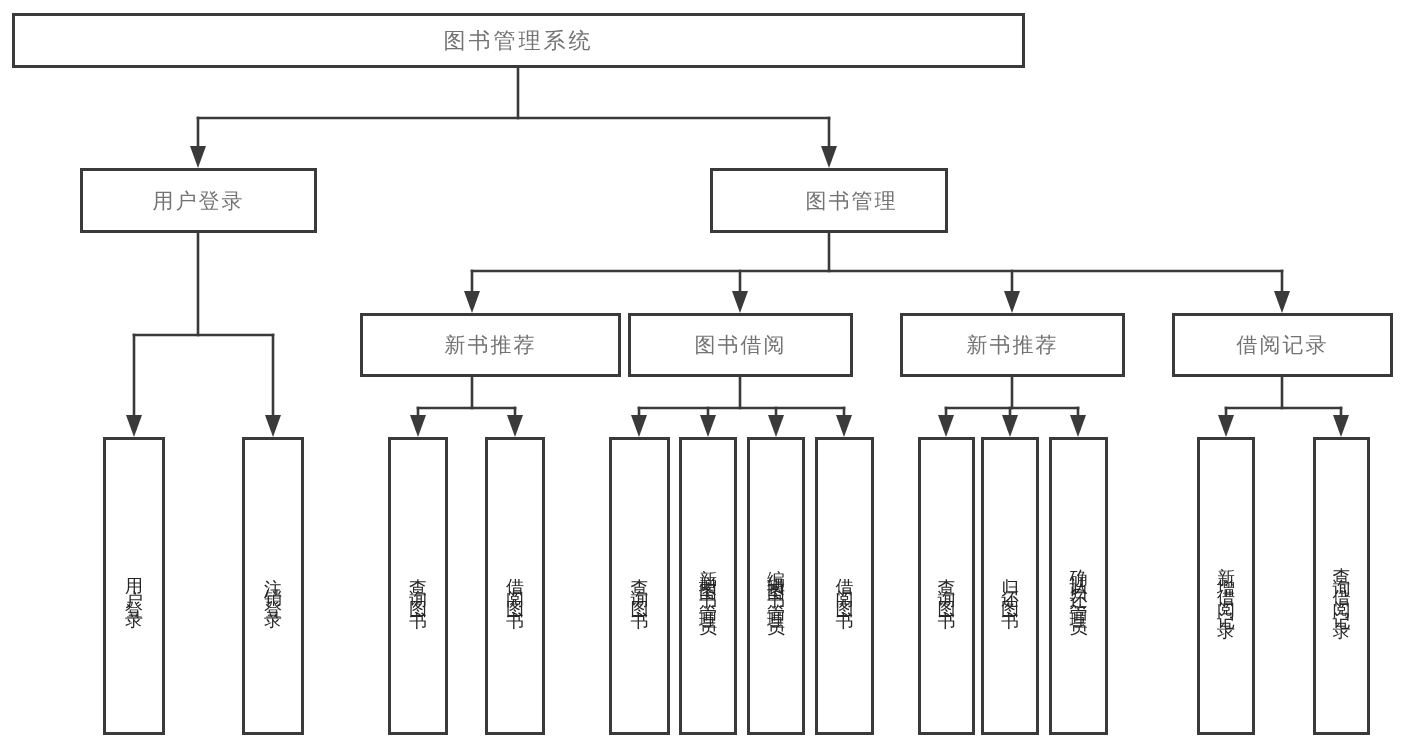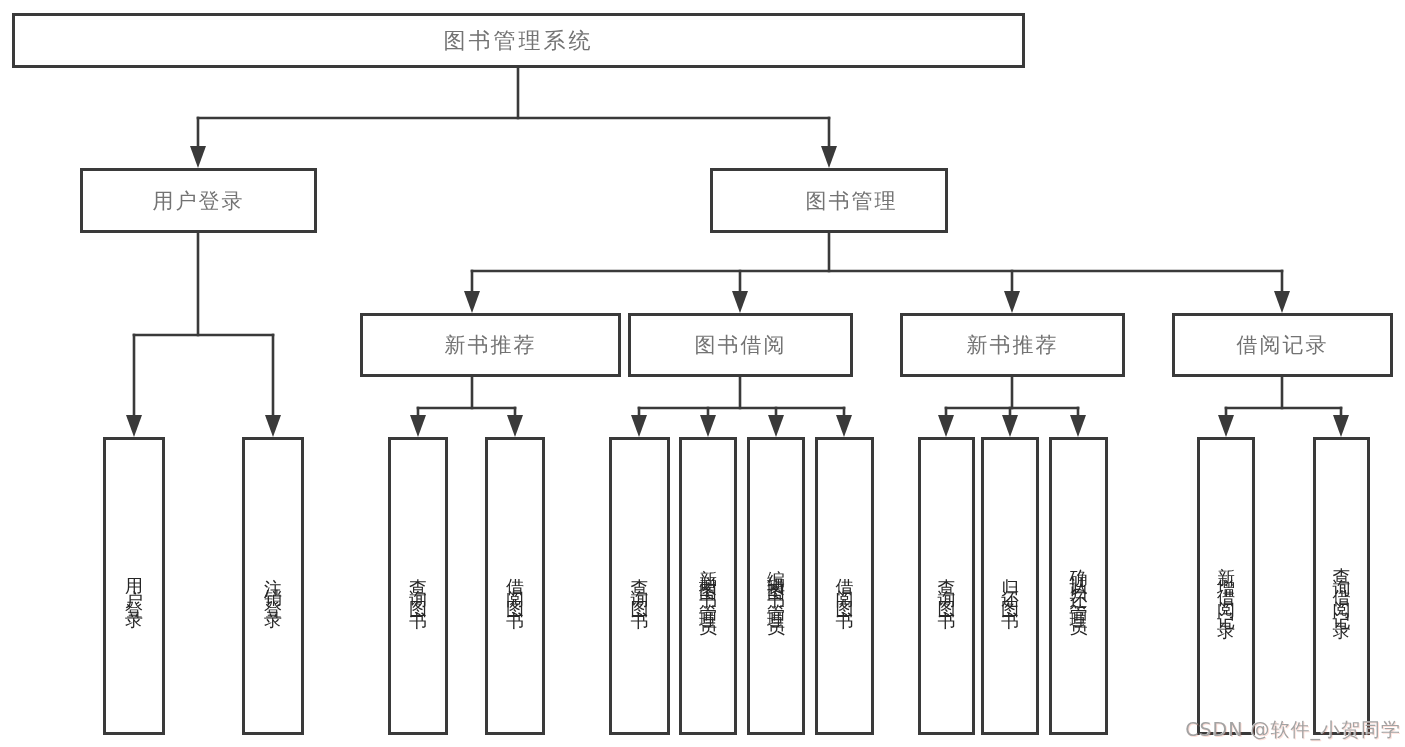--- a/index.html
+++ b/index.html
@@ -229,15 +229,14 @@
     <span class="vlabel long">确认归还（管理员）</span>
   </div>
 
   <div class="leaf" id="leaf-r1">
     <span class="vlabel">新增借阅记录</span>
   </div>
   <div class="leaf" id="leaf-r2">
     <span class="vlabel">查询借阅记录</span>
   </div>
 
-  <div id="watermark">CSDN @软件_小贺同学</div>
 
 </div>
 
 </body></html>

